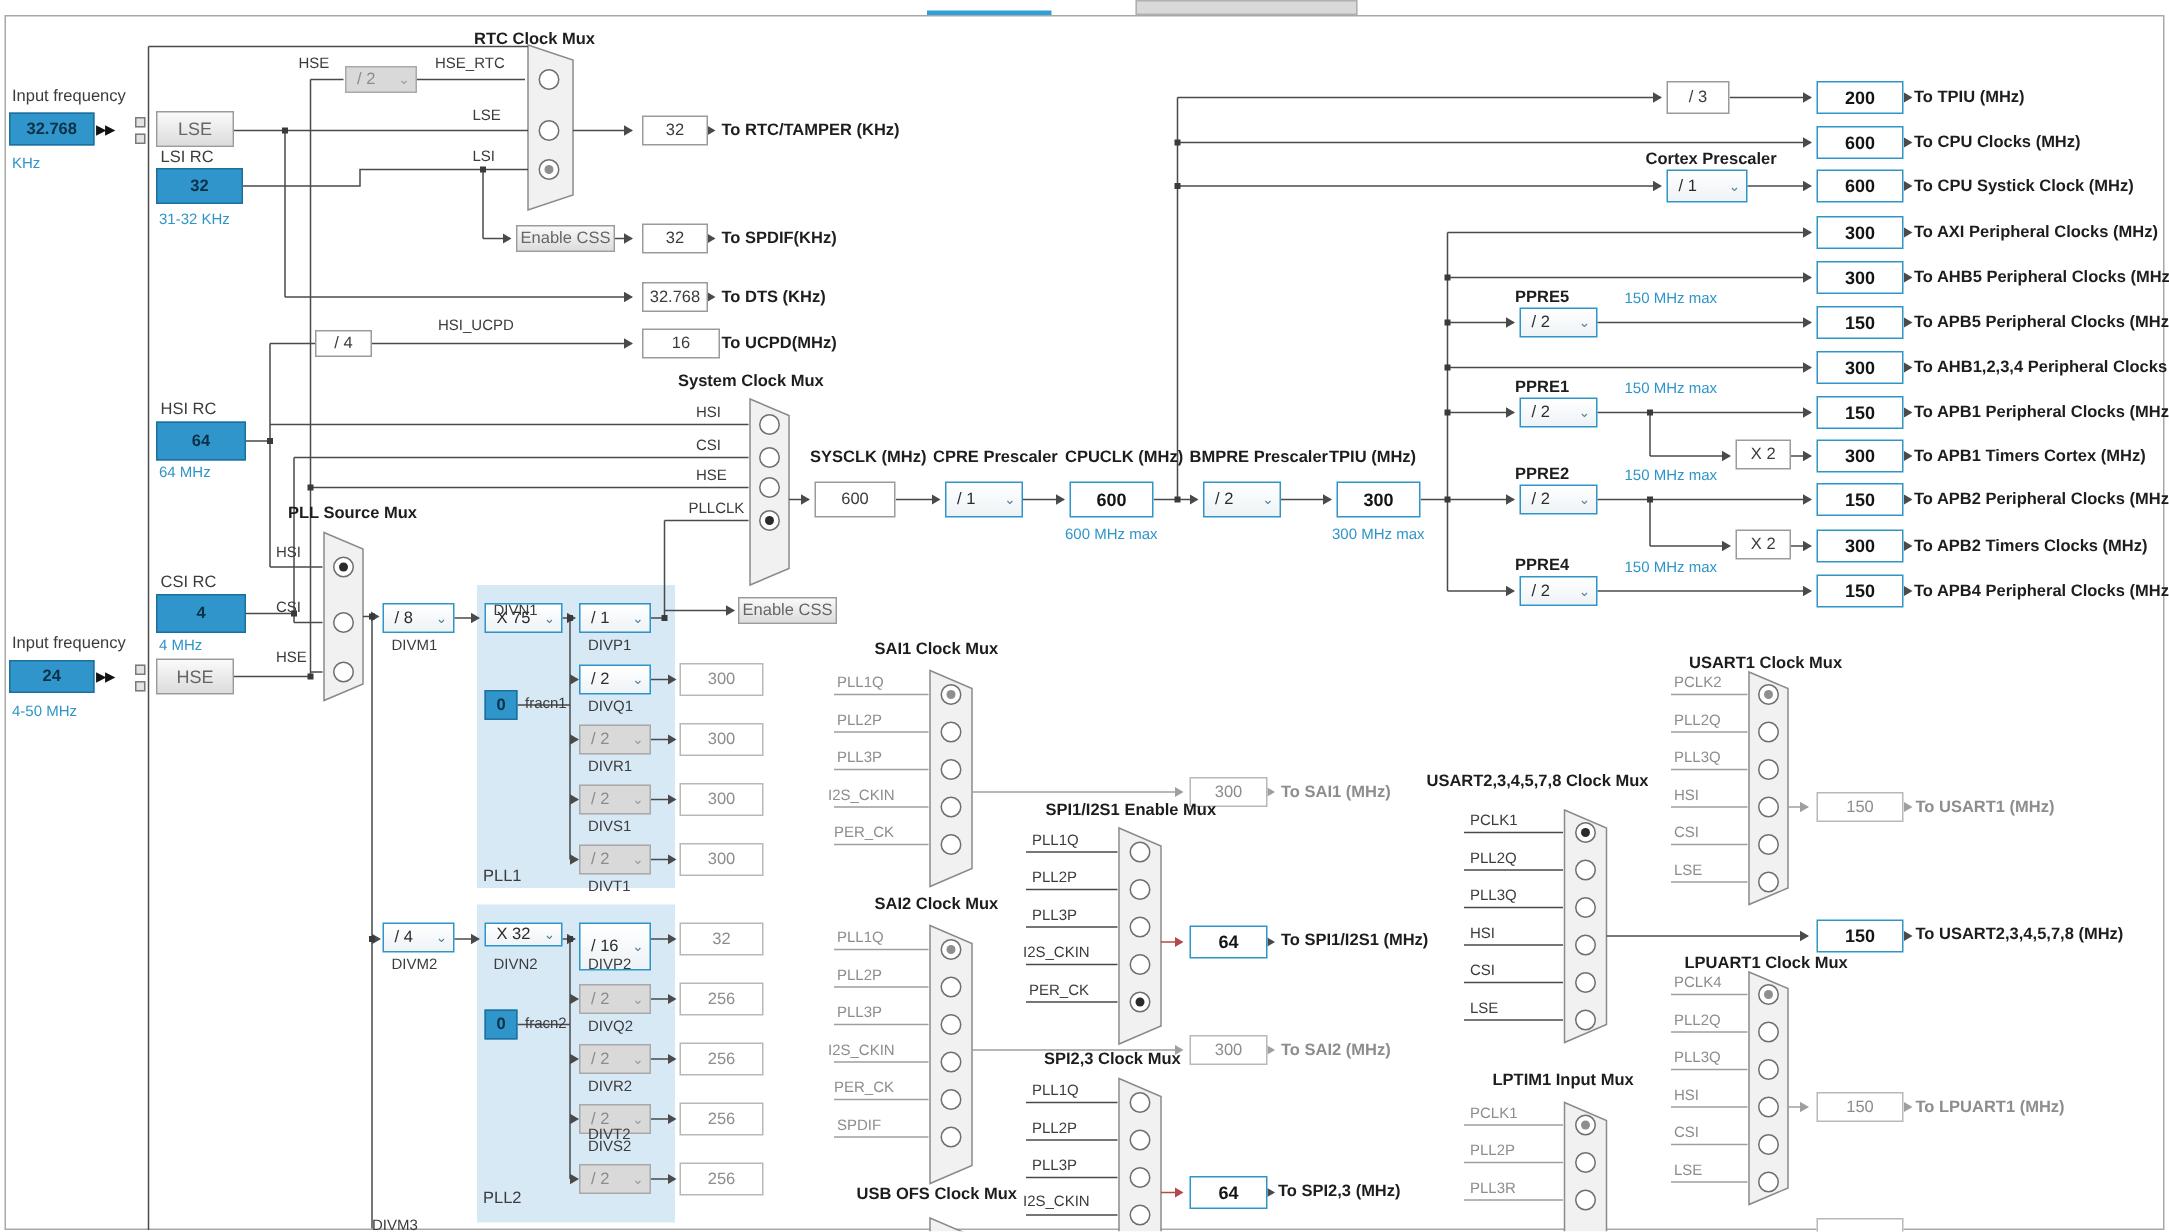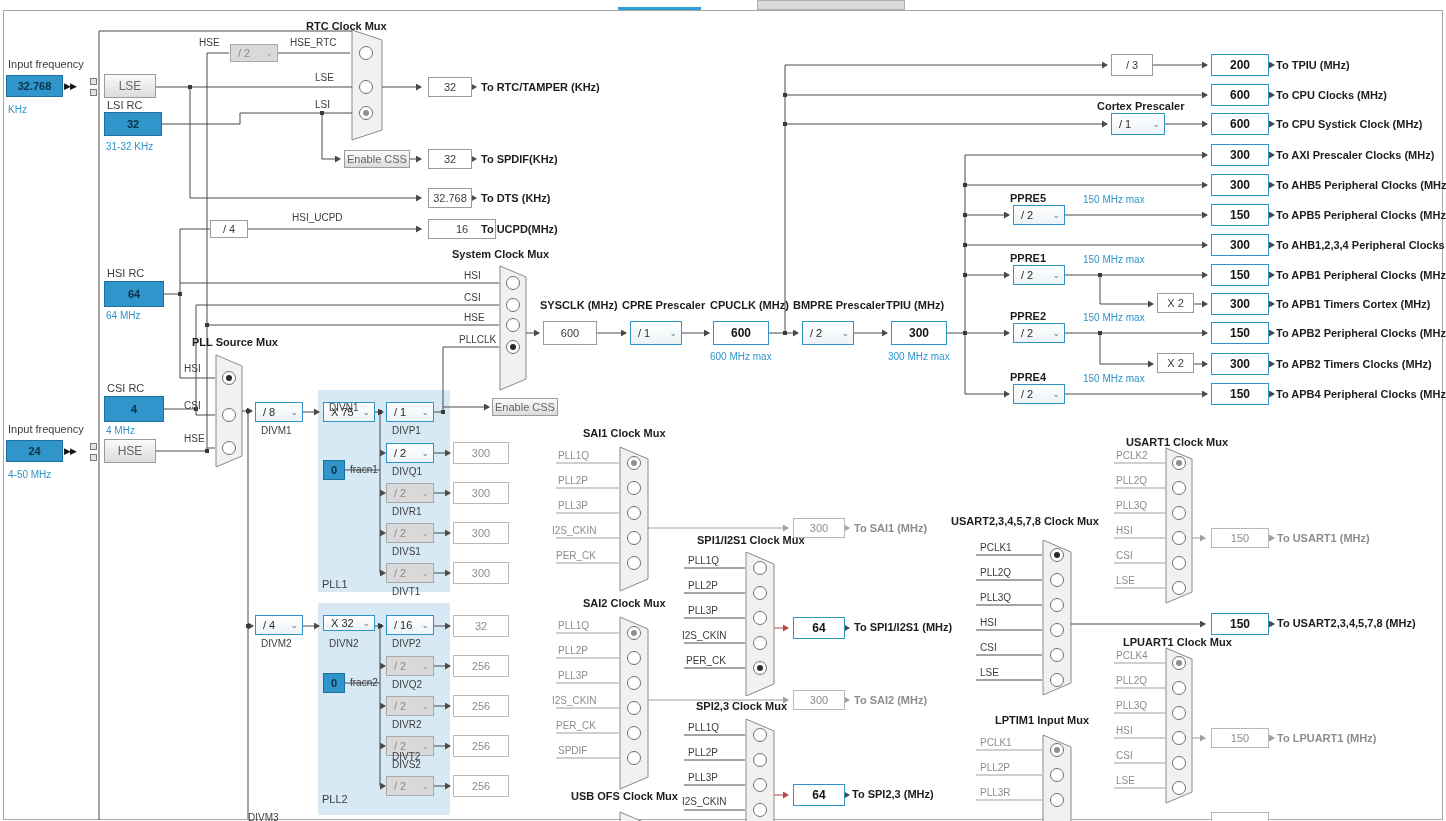--- a/index.html
+++ b/index.html
@@ -233,21 +233,21 @@
 <div class="lbl sm blue" style="left:106px;top:425px">4 MHz</div>
 
 <div class="lbl" style="left:8px;top:423px">Input frequency</div>
 <div class="box vblue" style="left:6px;top:440px;width:57px;height:22px">24</div>
 <div class="lbl sm blue" style="left:8px;top:469px">4-50 MHz</div>
 <div class="dbl" style="left:64px;top:446px">▶▶</div>
 <div class="pin" style="left:90px;top:443px"></div>
 <div class="pin" style="left:90px;top:454px"></div>
 <div class="btn" style="left:104px;top:439px;width:52px;height:24px;font-size:12px">HSE</div>
 
-<div class="lbl b" style="left:306px;top:20px">RTC Clock Mux</div>
+<div class="lbl b" style="left:316px;top:20px">RTC Clock Mux</div>
 <div class="lbl sm" style="left:199px;top:37px">HSE</div>
 <div class="dd off" style="left:230px;top:44px;width:48px;height:18px">
     <span>/ 2</span>
     <span class="chev">⌄</span>
   </div>
 <div class="lbl sm" style="left:290px;top:37px">HSE_RTC</div>
 <div class="lbl sm" style="left:315px;top:72px">LSE</div>
 <div class="lbl sm" style="left:315px;top:99px">LSI</div>
 <div class="radio" style="left:359px;top:46px"></div>
 <div class="radio" style="left:359px;top:80px"></div>
@@ -255,21 +255,21 @@
 <div class="box" style="left:428px;top:77px;width:44px;height:20px">32</div>
 <div class="lbl b" style="left:481px;top:81px">To RTC/TAMPER (KHz)</div>
 <div class="btn" style="left:344px;top:150px;width:66px;height:18px">Enable CSS</div>
 
 <div class="box" style="left:428px;top:149px;width:44px;height:20px">32</div>
 <div class="lbl b" style="left:481px;top:153px">To SPDIF(KHz)</div>
 <div class="box" style="left:428px;top:188px;width:44px;height:20px">32.768</div>
 <div class="lbl b" style="left:481px;top:192px">To DTS (KHz)</div>
 <div class="box" style="left:210px;top:220px;width:38px;height:18px">/ 4</div>
 <div class="lbl sm" style="left:292px;top:212px">HSI_UCPD</div>
-<div class="box" style="left:428px;top:219px;width:68px;height:20px">16</div>
+<div class="box" style="left:428px;top:219px;width:52px;height:20px">16</div>
 <div class="lbl b" style="left:481px;top:223px">To UCPD(MHz)</div>
 
 <div class="lbl b" style="left:192px;top:336px">PLL Source Mux</div>
 <div class="lbl sm" style="left:184px;top:363px">HSI</div>
 <div class="lbl sm" style="left:184px;top:400px">CSI</div>
 <div class="lbl sm" style="left:184px;top:433px">HSE</div>
 <div class="radio sb" style="left:222px;top:371px"></div>
 <div class="radio" style="left:222px;top:408px"></div>
 <div class="radio" style="left:222px;top:441px"></div>
 
@@ -319,21 +319,21 @@
 <div class="dd" style="left:255px;top:615px;width:48px;height:20px">
     <span>/ 4</span>
     <span class="chev">⌄</span>
   </div>
 <div class="lbl sm" style="left:261px;top:638px">DIVM2</div>
 <div class="dd" style="left:323px;top:615px;width:52px;height:16px">
     <span>X 32</span>
     <span class="chev">⌄</span>
   </div>
 <div class="lbl sm" style="left:329px;top:638px">DIVN2</div>
-<div class="dd" style="left:386px;top:615px;width:48px;height:20px">
+<div class="dd" style="left:386px;top:615px;width:48px;height:32px">
     <span>/ 16</span>
     <span class="chev">⌄</span>
   </div>
 <div class="lbl sm" style="left:392px;top:638px">DIVP2</div>
 <div class="box dis" style="left:453px;top:615px;width:56px;height:22px">32</div>
 <div class="box vblue" style="left:323px;top:673px;width:22px;height:20px">0</div>
 <div class="lbl sm" style="left:350px;top:677px">fracn2</div>
 <div class="dd off" style="left:386px;top:656px;width:48px;height:20px">
     <span>/ 2</span>
     <span class="chev">⌄</span>
@@ -397,21 +397,21 @@
 <div class="box bb" style="left:1211px;top:84px;width:58px;height:22px">600</div>
 <div class="lbl b" style="left:1276px;top:89px">To CPU Clocks (MHz)</div>
 <div class="lbl b" style="left:1097px;top:100px">Cortex Prescaler</div>
 <div class="dd" style="left:1111px;top:113px;width:54px;height:22px">
     <span>/ 1</span>
     <span class="chev">⌄</span>
   </div>
 <div class="box bb" style="left:1211px;top:113px;width:58px;height:22px">600</div>
 <div class="lbl b" style="left:1276px;top:118px">To CPU Systick Clock (MHz)</div>
 <div class="box bb" style="left:1211px;top:144px;width:58px;height:22px">300</div>
-<div class="lbl b" style="left:1276px;top:149px">To AXI Prescaler Clocks (MHz)</div>
+<div class="lbl b" style="left:1276px;top:149px">To AXI Peripheral Clocks (MHz)</div>
 <div class="box bb" style="left:1211px;top:174px;width:58px;height:22px">300</div>
 <div class="lbl b" style="left:1276px;top:179px">To AHB5 Peripheral Clocks (MHz)</div>
 <div class="lbl b" style="left:1010px;top:192px">PPRE5</div>
 <div class="lbl sm blue" style="left:1083px;top:194px">150 MHz max</div>
 <div class="dd" style="left:1013px;top:205px;width:52px;height:20px">
     <span>/ 2</span>
     <span class="chev">⌄</span>
   </div>
 <div class="box bb" style="left:1211px;top:204px;width:58px;height:22px">150</div>
 <div class="lbl b" style="left:1276px;top:209px">To APB5 Peripheral Clocks (MHz)</div>
@@ -455,21 +455,21 @@
 <div class="lbl sm gray" style="left:552px;top:525px">I2S_CKIN</div>
 <div class="lbl sm gray" style="left:556px;top:550px">PER_CK</div>
 <div class="radio sg" style="left:627px;top:456px"></div>
 <div class="radio" style="left:627px;top:481px"></div>
 <div class="radio" style="left:627px;top:506px"></div>
 <div class="radio" style="left:627px;top:531px"></div>
 <div class="radio" style="left:627px;top:556px"></div>
 <div class="box dis" style="left:793px;top:518px;width:52px;height:20px">300</div>
 <div class="lbl b gray" style="left:854px;top:522px">To SAI1 (MHz)</div>
 
-<div class="lbl b" style="left:697px;top:534px">SPI1/I2S1 Clock Mux</div>
+<div class="lbl b" style="left:697px;top:534px">SPI1/I2S1 Enable Mux</div>
 <div class="lbl sm" style="left:688px;top:555px">PLL1Q</div>
 <div class="lbl sm" style="left:688px;top:580px">PLL2P</div>
 <div class="lbl sm" style="left:688px;top:605px">PLL3P</div>
 <div class="lbl sm" style="left:682px;top:630px">I2S_CKIN</div>
 <div class="lbl sm" style="left:686px;top:655px">PER_CK</div>
 <div class="radio" style="left:753px;top:561px"></div>
 <div class="radio" style="left:753px;top:586px"></div>
 <div class="radio" style="left:753px;top:611px"></div>
 <div class="radio" style="left:753px;top:636px"></div>
 <div class="radio sb" style="left:753px;top:661px"></div>

